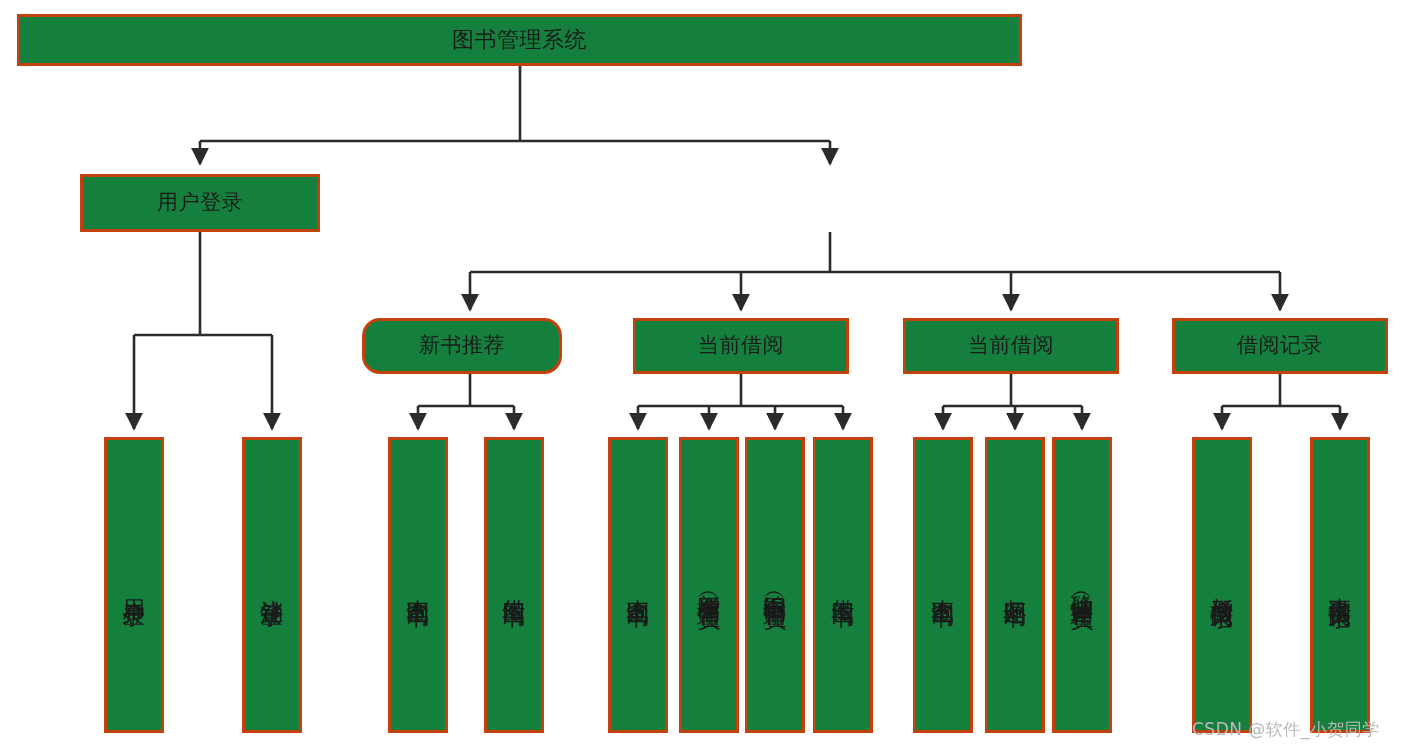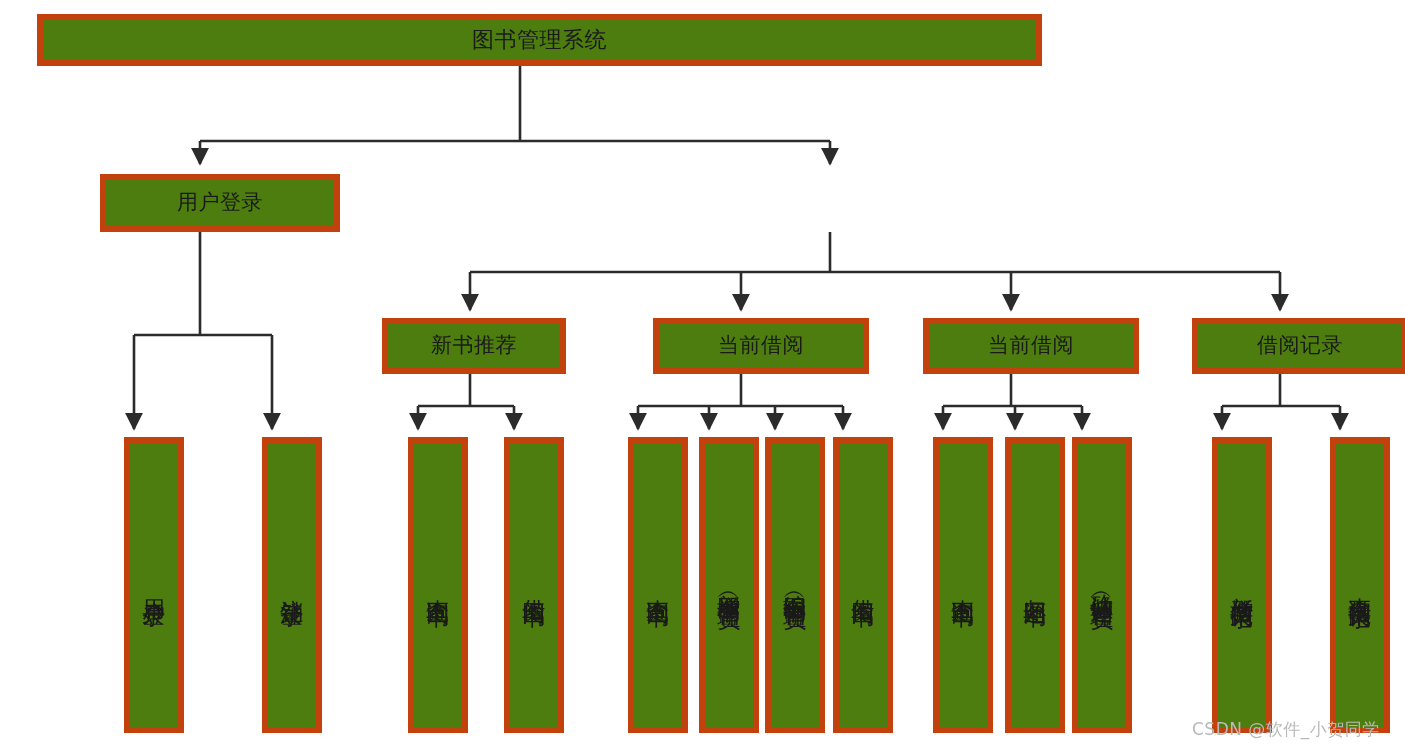--- a/index.html
+++ b/index.html
@@ -21,27 +21,26 @@
     position: absolute;
     left: 0;
     top: 0;
     width: 1405px;
     height: 747px;
     pointer-events: none;
   }
   .node {
     position: absolute;
     box-sizing: border-box;
-    background: #4d7c0f;
-    border: 6px solid #c2410c;
+    background: #15803d;
+    border: 3px solid #c2410c;
     display: flex;
     align-items: center;
     justify-content: center;
     color: #1a1a1a;
-    margin-left: 20px;
   }
   .node .cap {
     display: block;
     text-align: center;
     line-height: 1.22;
   }
   
   .node.h .cap {
     font-size: 21px;
     letter-spacing: 0.5px;
@@ -127,21 +126,21 @@
   </svg>
 
   <div class="node h root" style="left: 17px; top: 14px; width: 1005px; height: 52px;">
     <span class="cap">图书管理系统</span>
   </div>
 
   <div class="node h" style="left: 80px; top: 174px; width: 240px; height: 58px;">
     <span class="cap">用户登录</span>
   </div>
 
-  <div class="node h" style="left: 362px; top: 318px; width: 184px; height: 56px;">
+  <div class="node h" style="left: 362px; top: 318px; width: 200px; height: 56px; border-radius: 18px;">
     <span class="cap">新书推荐</span>
   </div>
   <div class="node h" style="left: 633px; top: 318px; width: 216px; height: 56px;">
     <span class="cap">当前借阅</span>
   </div>
   <div class="node h" style="left: 1172px; top: 318px; width: 216px; height: 56px;">
     <span class="cap">借阅记录</span>
   </div>
   <div class="node h" style="left: 903px; top: 318px; width: 216px; height: 56px;">
     <span class="cap">当前借阅</span>

